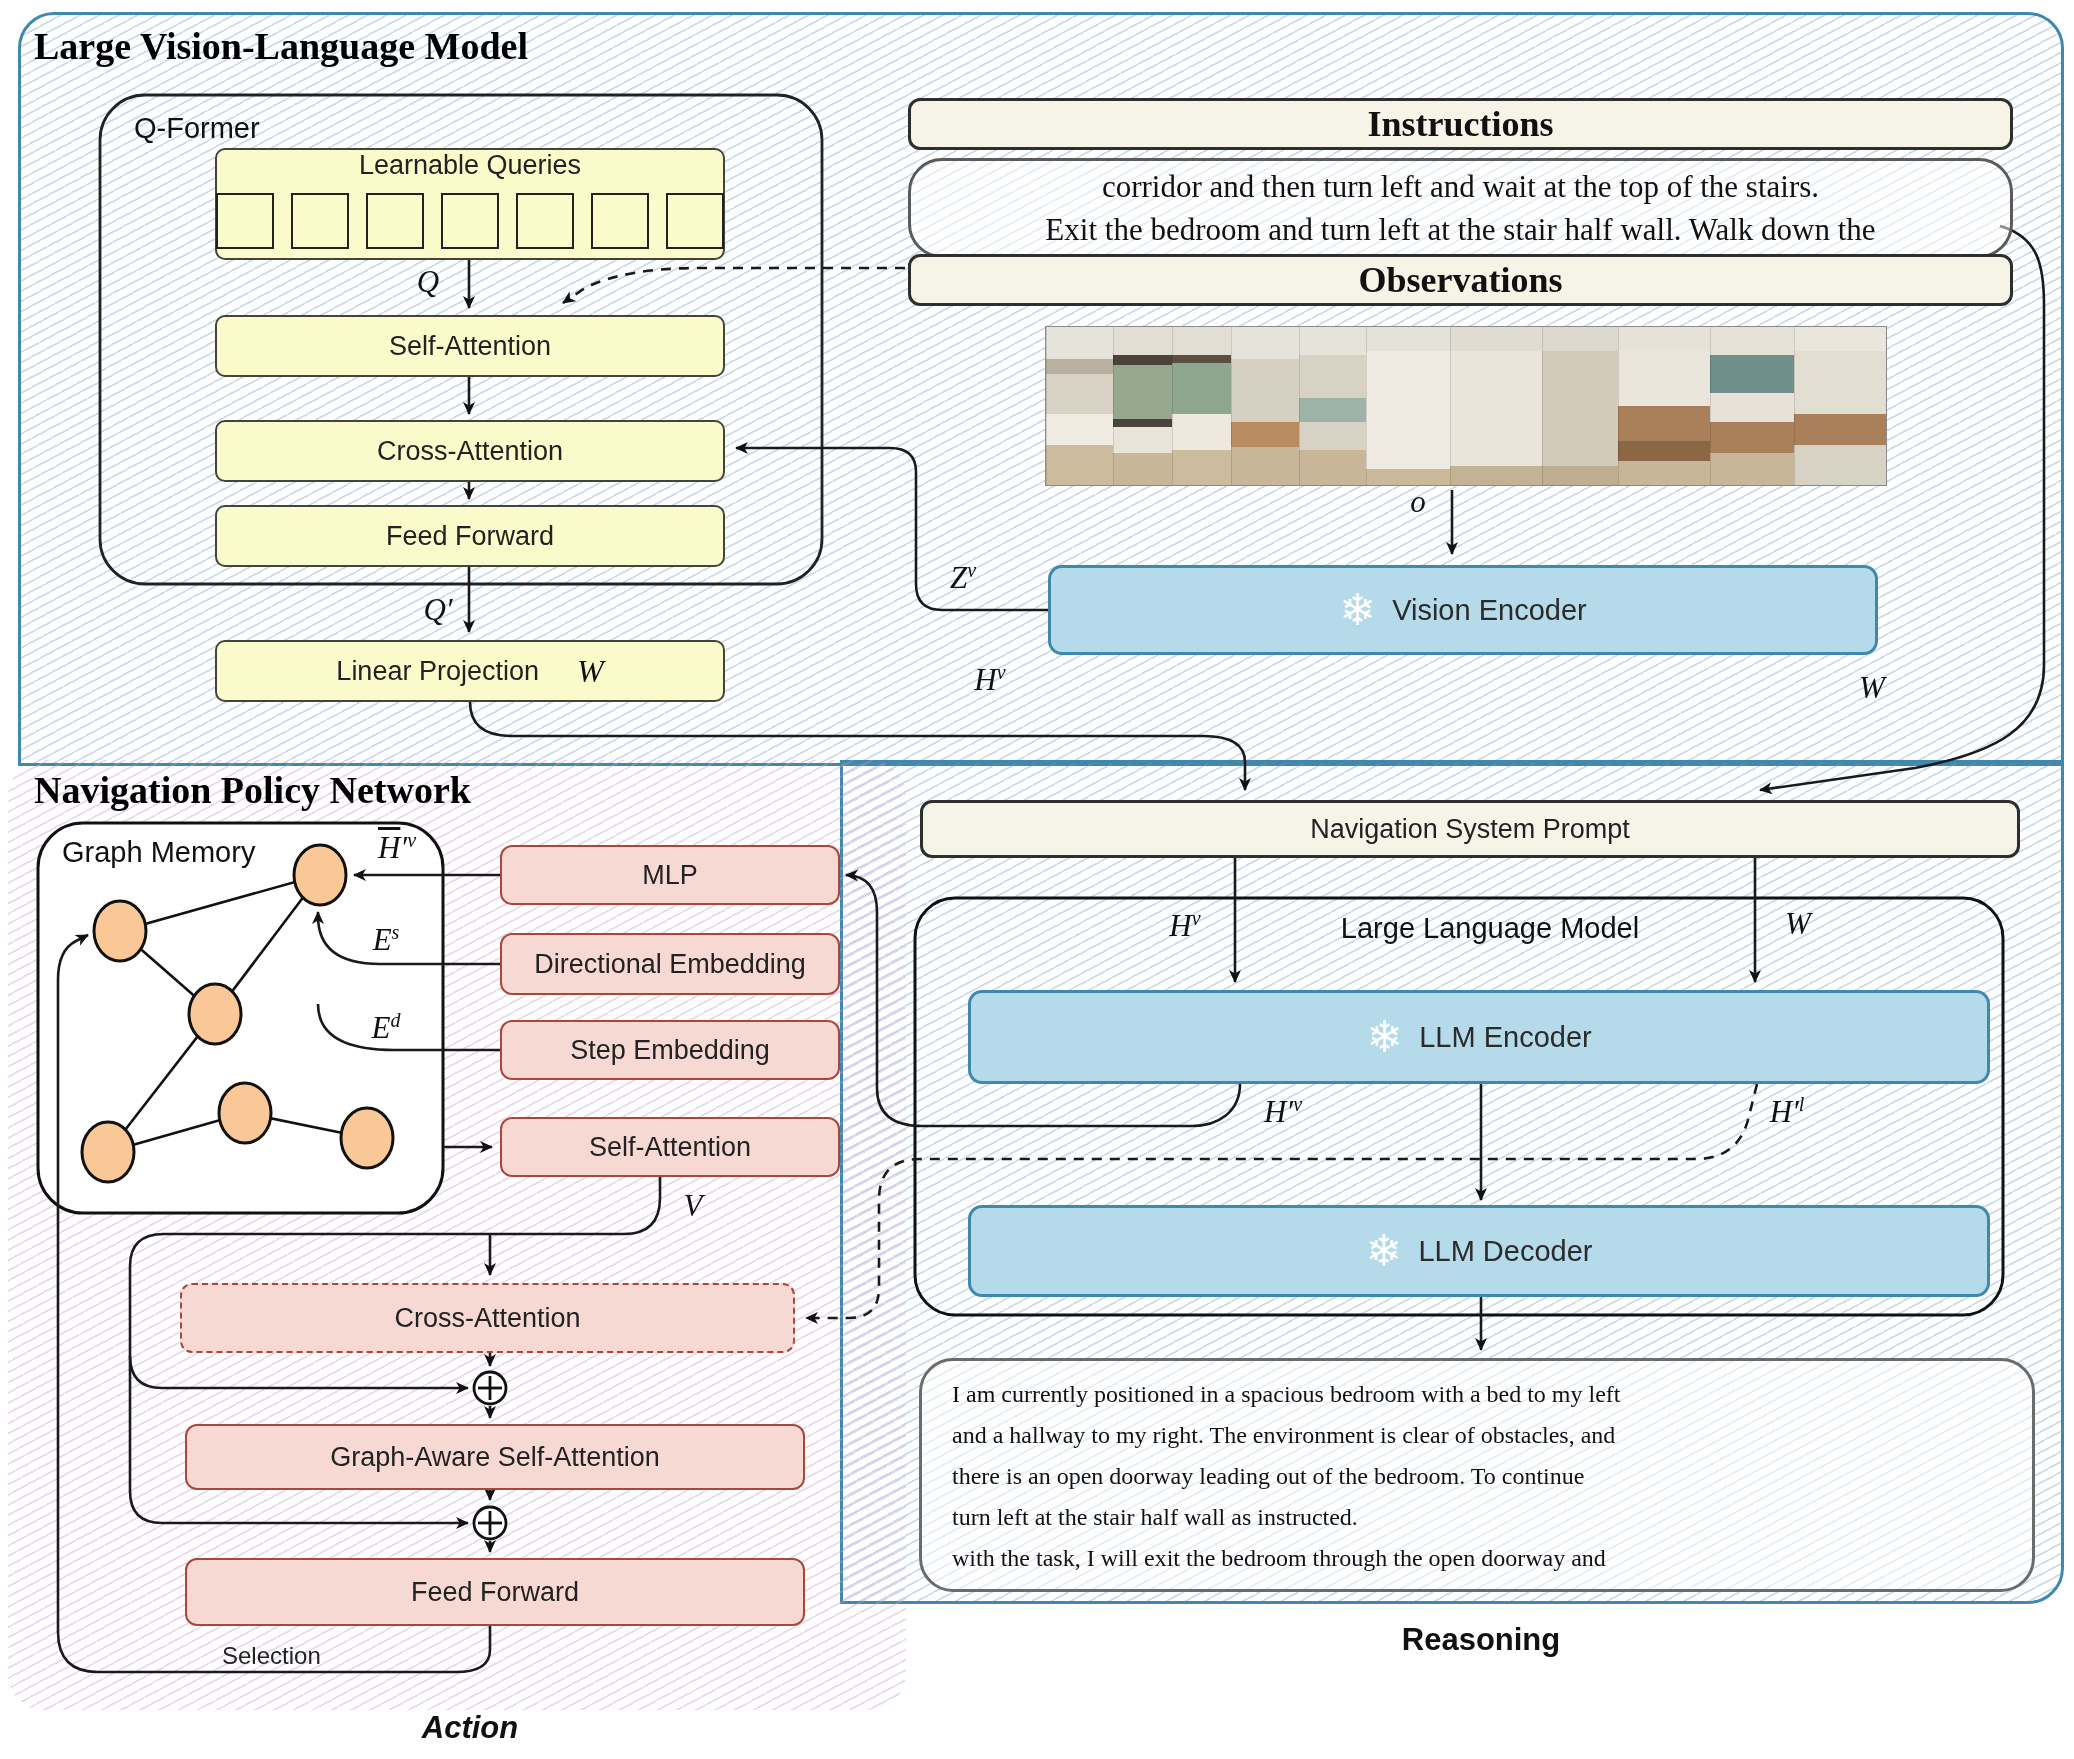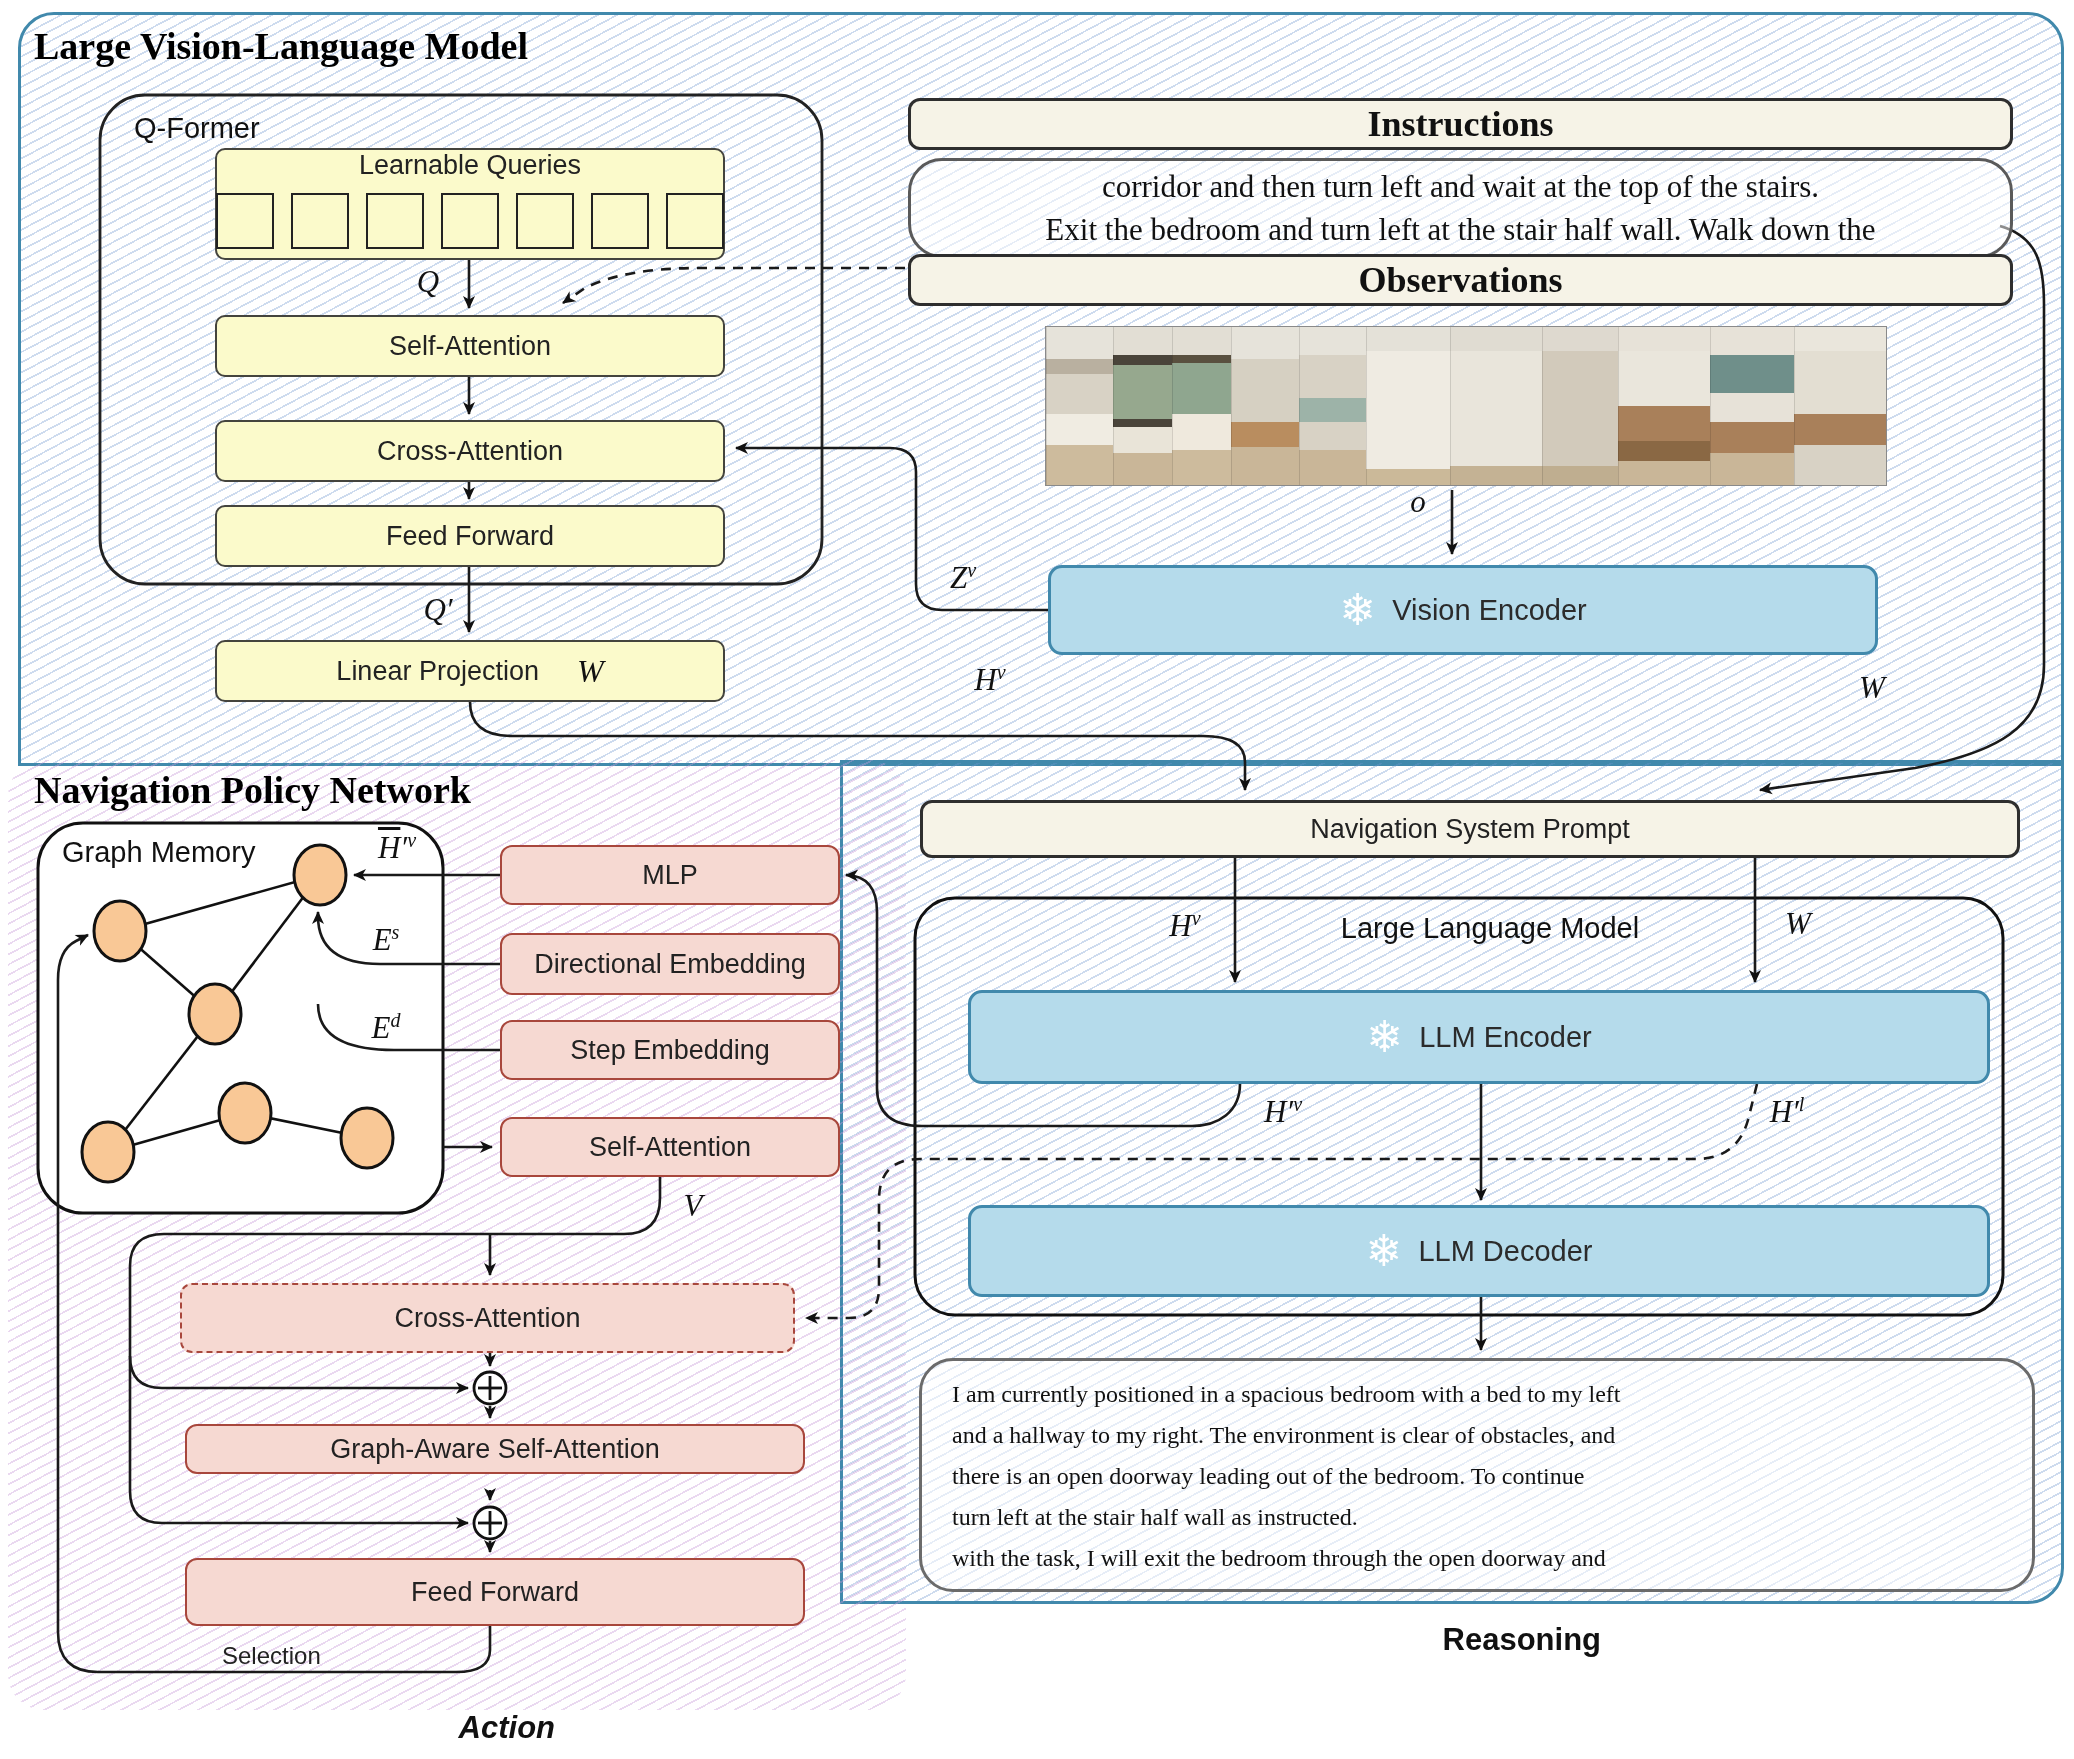--- a/index.html
+++ b/index.html
@@ -17,21 +17,21 @@
   .blue{background:var(--blue_fill,#B5DBEB);border:3px solid var(--blue_border,#4189AC);border-radius:14px;font-size:29px;color:#2b2b2b;}
   .cream{background:var(--cream_fill,#F6F3E7);border:3px solid #2e2e2e;border-radius:12px;}
   .cream.header{font-family:"Liberation Serif",serif;font-weight:bold;font-size:36px;color:#111;}
   .whitebox{background:rgba(255,255,255,.50);border:3.2px solid #5a5a5a;border-radius:34px;}
   .math{position:absolute;font-family:"Liberation Serif",serif;font-style:italic;font-size:31px;color:#111;
         text-align:center;z-index:3;line-height:1;}
   .math sup{font-size:20px;}
   .ovl{text-decoration:overline;}
   .sect-title{position:absolute;font-family:"Liberation Serif",serif;font-weight:bold;font-size:38px;color:#000;z-index:3;}
   .container-label{position:absolute;font-weight:normal;font-size:29px;color:#111;z-index:3;}
-  .caption{position:absolute;font-weight:bold;font-size:31px;color:#111;text-align:right;z-index:3;}
+  .caption{position:absolute;font-weight:bold;font-size:31px;color:#111;text-align:center;z-index:3;}
   .small-label{position:absolute;font-size:24px;color:#222;z-index:3;}
   .snow{font-size:44px;color:#fff;margin-right:16px;font-family:"DejaVu Sans",sans-serif;line-height:1;}
   #lq-box{flex-direction:column;justify-content:flex-start;}
   #lq-label{font-size:27px;}
   #lq-squares{display:flex;gap:17px;margin-top:12px;}
   .lq-square{width:54px;height:52px;background:var(--yellow_fill,#FBFACB);border:2.6px solid #222;}
   #pano{position:absolute;display:flex;overflow:hidden;z-index:3;border:1px solid #8a8a8a;}
   #pano>div{height:100%;border-left:1px solid rgba(0,0,0,.12);}
   .serif-text{font-family:"Liberation Serif",serif;color:#111;z-index:3;position:absolute;}
   #instr-text{display:flex;flex-direction:column;align-items:center;justify-content:center;}
@@ -255,21 +255,21 @@
   <div class="box pink" style="left:500px;top:1020px;width:340px;height:60px;">
     <span>Step Embedding</span>
   </div>
   <div class="box pink" style="left:500px;top:1117px;width:340px;height:60px;">
     <span>Self-Attention</span>
   </div>
 
   <div class="box pink dashedb" style="left:180px;top:1283px;width:615px;height:70px;">
     <span>Cross-Attention</span>
   </div>
-  <div class="box pink" style="left:185px;top:1424px;width:620px;height:50px;text-align:right;">
+  <div class="box pink" style="left:185px;top:1424px;width:620px;height:66px;text-align:right;">
     <span>Graph-Aware Self-Attention</span>
   </div>
   <div class="box pink" style="left:185px;top:1558px;width:620px;height:68px;">
     <span>Feed Forward</span>
   </div>
 
   <div class="small-label" style="left:222px;top:1642px;">Selection</div>
   <div class="caption" style="left:385px;top:1710px;width:170px;font-style:italic;">Action</div>
 
 </div>

